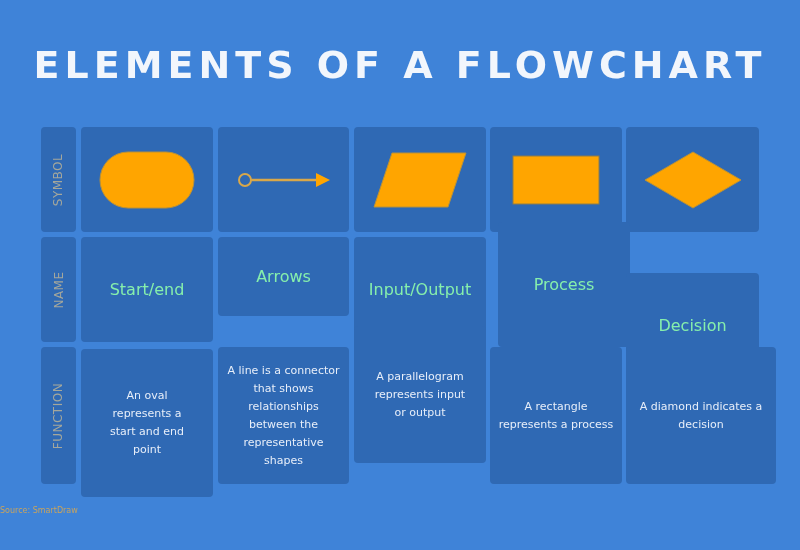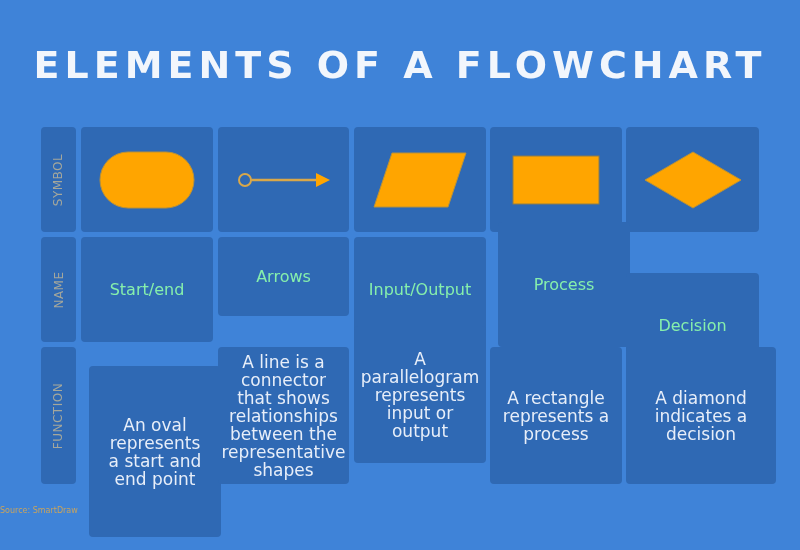--- a/index.html
+++ b/index.html
@@ -35,21 +35,21 @@
     transform: rotate(-90deg);
     white-space: nowrap;
   }
   .name-text {
     color: #86efac;
     font-size: 16px;
     text-align: center;
   }
   .func-text {
     color: #e7eef9;
-    font-size: 17px;
+    font-size: 11px;
     line-height: 18px;
     text-align: center;
     padding: 0 10px;
   }
   .source {
     position: absolute;
     left: 0; top: 506px; width: 800px;
     text-align: left;
     color: #c9a45d;
     font-size: 8px;
@@ -108,21 +108,21 @@
 <div class="cell" style="left:354px; top:237px; width:132px; height:105px;justify-content:center;">
   <span class="name-text">Input/Output</span>
 </div>
 <div class="cell" style="left:490px; top:222px; width:132px; height:125px;margin-left:8px;">
   <span class="name-text">Process</span>
 </div>
 <div class="cell" style="left:626px; top:237px; width:133px; height:105px;margin-top:36px;">
   <span class="name-text">Decision</span>
 </div>
 
-<div class="cell" style="left:81px; top:366px; width:132px; height:171px;margin-left:8px;">
+<div class="cell" style="left:81px; top:349px; width:132px; height:148px;">
   <span class="func-text" style="padding:0 18px;">An oval represents a start and end point</span>
 </div>
 <div class="cell" style="left:218px; top:347px; width:131px; height:137px;">
   <span class="func-text" style="padding:0 6px;">A line is a connector that shows relationships between the representative shapes</span>
 </div>
 <div class="cell" style="left:354px; top:326px; width:132px; height:137px;">
   <span class="func-text" style="padding:0 18px;">A parallelogram represents input or output</span>
 </div>
 <div class="cell" style="left:490px; top:347px; width:132px; height:137px;">
   <span class="func-text" style="padding:0 6px;">A rectangle represents a process</span>

